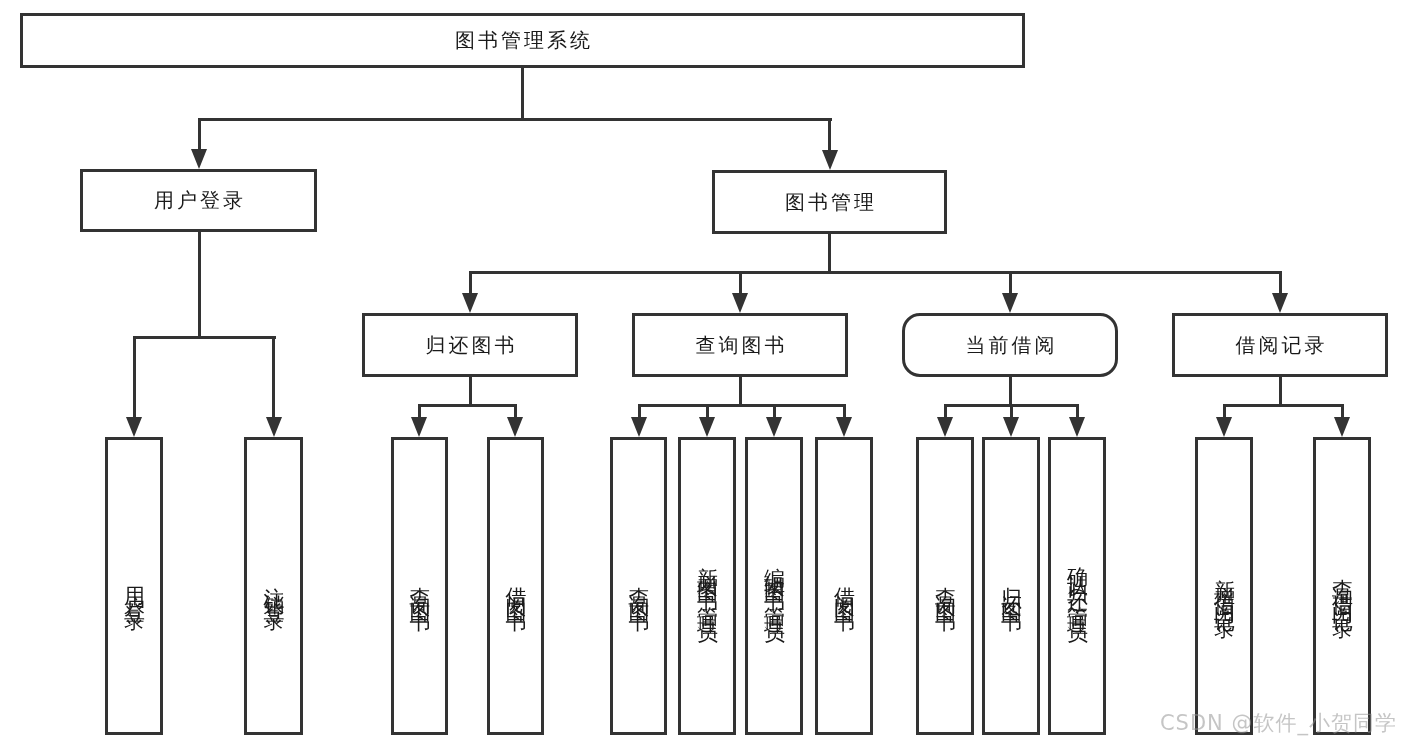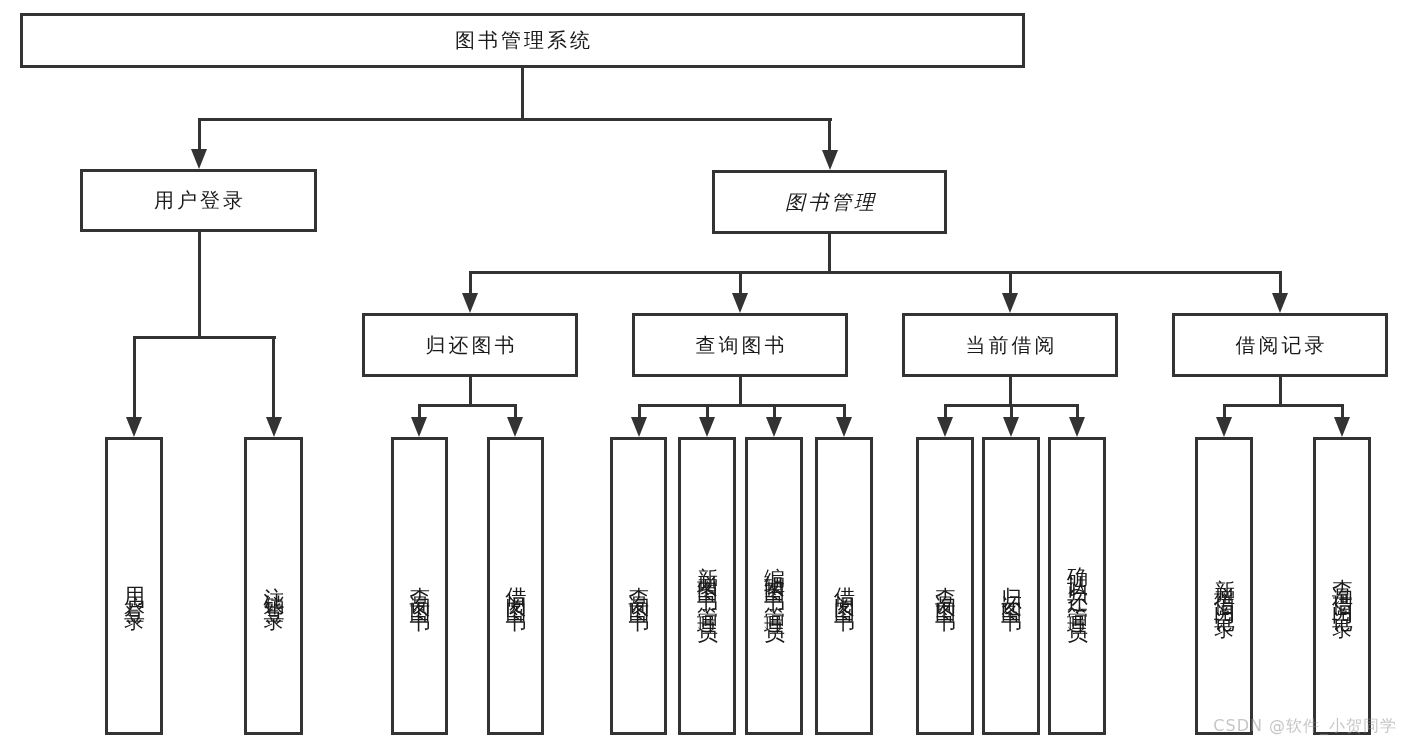--- a/index.html
+++ b/index.html
@@ -46,21 +46,21 @@
   .arrow{
     position:absolute;width:0;height:0;
     border-left:8px solid transparent;
     border-right:8px solid transparent;
     border-top:20px solid #333333;
   }
   
   .watermark{
     position:absolute;
     right:8px;bottom:10px;
-    font-size:16px;
+    font-size:21px;
     color:rgba(150,150,150,0.55);
     letter-spacing:1px;
     white-space:nowrap;
     z-index:5;
   }
 </style>
 </head>
 <body>
 
 <div class="canvas">
@@ -72,21 +72,21 @@
   <div class="line" style="left:520.5px;top:68px;width:3px;height:52px;"></div>
   <div class="line" style="left:197.5px;top:118px;width:634px;height:3px;"></div>
   <div class="line" style="left:197.5px;top:118px;width:3px;height:34px;"></div>
   <div class="arrow" style="left:191px;top:149px;"></div>
   <div class="line" style="left:828px;top:118px;width:3px;height:34px;"></div>
   <div class="arrow" style="left:821.5px;top:150px;"></div>
 
   <div class="node" style="left:80px;top:169px;width:237px;height:63px;">
     <span>用户登录</span>
   </div>
-  <div class="node" style="left:712px;top:170px;width:235px;height:64px;font-style:italic;">
+  <div class="node" style="left:712px;top:170px;width:235px;height:64px;">
     <span>图书管理</span>
   </div>
 
   <div class="line" style="left:197.5px;top:232px;width:3px;height:106px;"></div>
   <div class="line" style="left:132.5px;top:336px;width:143px;height:3px;"></div>
   <div class="line" style="left:132.5px;top:336px;width:3px;height:83px;"></div>
   <div class="arrow" style="left:126px;top:417px;"></div>
   <div class="line" style="left:272px;top:336px;width:3px;height:83px;"></div>
   <div class="arrow" style="left:265.5px;top:417px;"></div>
 
@@ -100,21 +100,21 @@
   <div class="arrow" style="left:1002px;top:293px;"></div>
   <div class="line" style="left:1278.5px;top:271px;width:3px;height:25px;"></div>
   <div class="arrow" style="left:1272px;top:293px;"></div>
 
   <div class="node" style="left:362px;top:313px;width:216px;height:64px;">
     <span>归还图书</span>
   </div>
   <div class="node" style="left:632px;top:313px;width:216px;height:64px;">
     <span>查询图书</span>
   </div>
-  <div class="node" style="left:902px;top:313px;width:216px;height:64px;">
+  <div class="node" style="left:902px;top:313px;width:216px;height:64px;border-radius:18px;">
     <span>当前借阅</span>
   </div>
   <div class="node" style="left:1172px;top:313px;width:216px;height:64px;">
     <span>借阅记录</span>
   </div>
 
   <div class="line" style="left:468.5px;top:377px;width:3px;height:30px;"></div>
   <div class="line" style="left:417.5px;top:404px;width:99px;height:3px;"></div>
   <div class="line" style="left:417.5px;top:404px;width:3px;height:14px;"></div>
   <div class="arrow" style="left:411px;top:417px;"></div>

